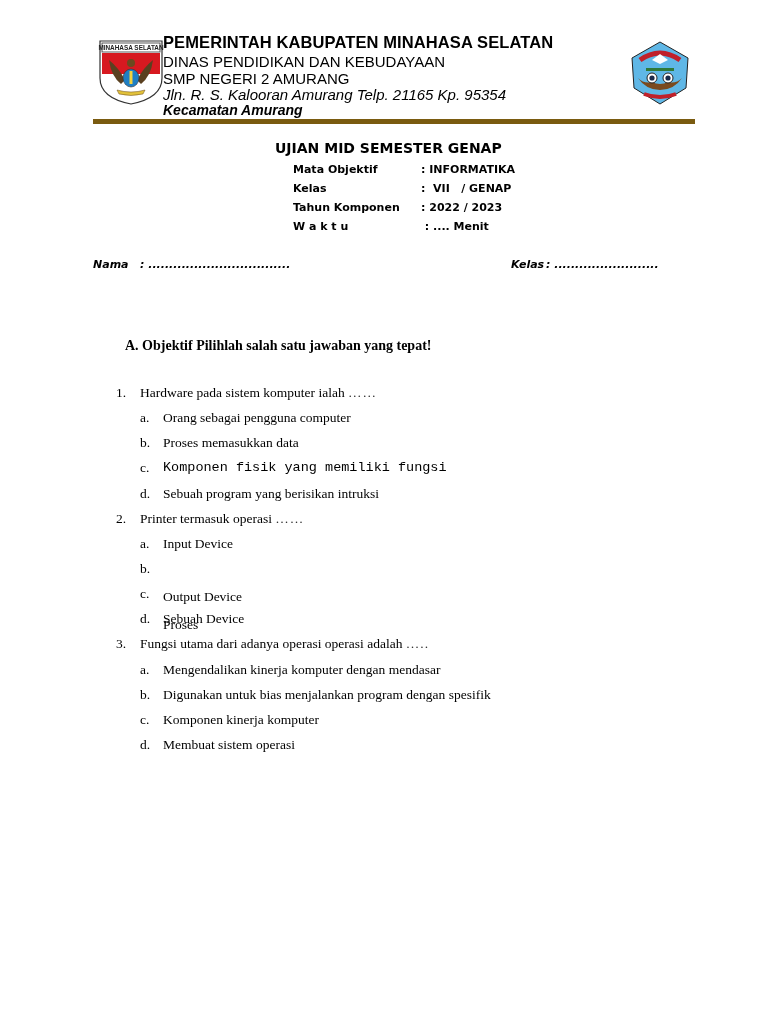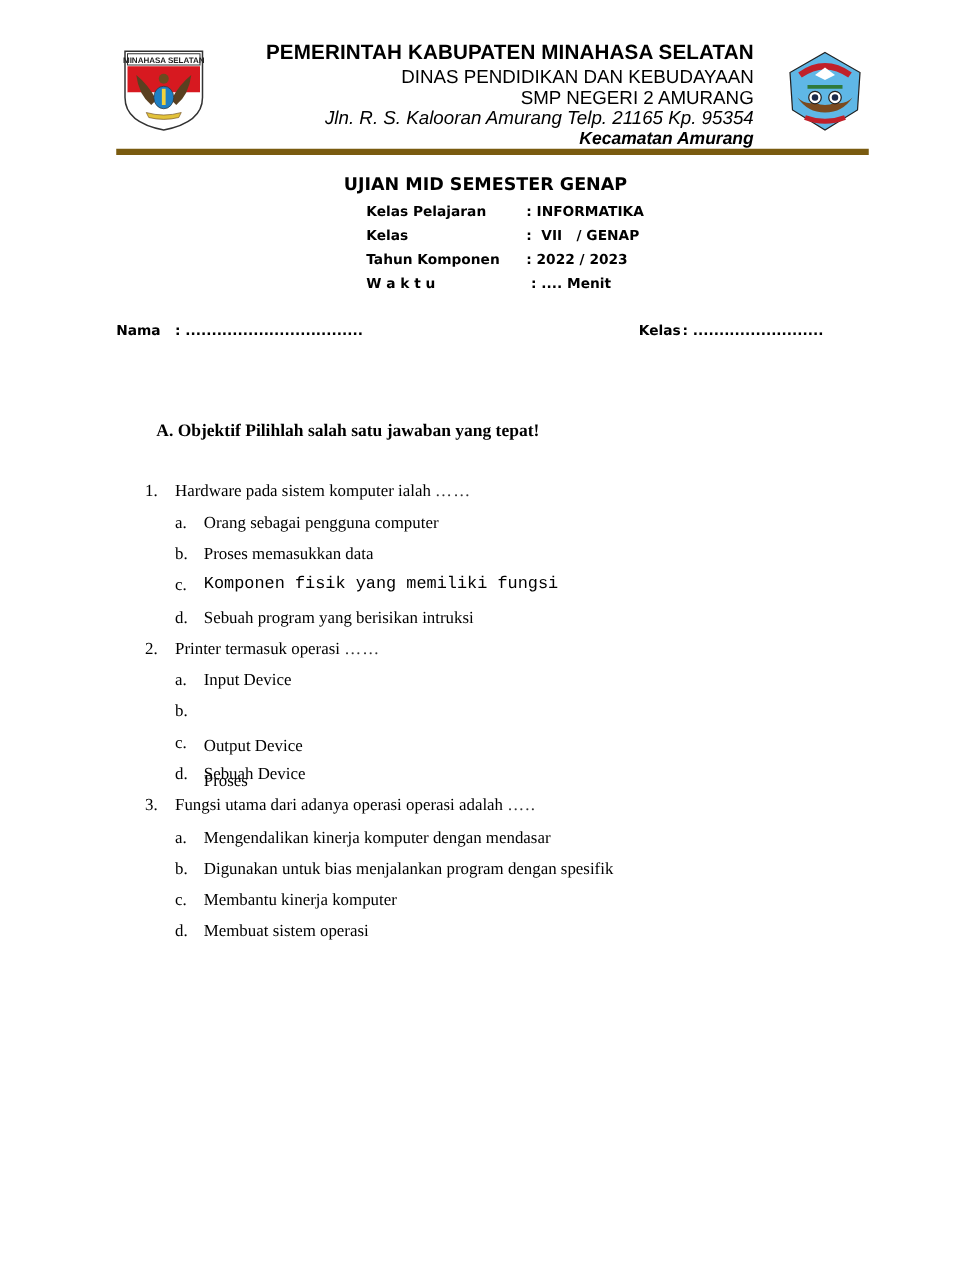--- a/index.html
+++ b/index.html
@@ -1,29 +1,29 @@
 <!DOCTYPE html>
 <html><head>
 <meta charset="utf-8">
 <style>
   html, body { margin: 0; padding: 0; background: #ffffff; }
   body { width: 768px; height: 1024px; position: relative; overflow: hidden; color: #000; }
   .abs { position: absolute; }
-  .hdr { font-family: "Liberation Sans", sans-serif; text-align: right; width: 440px; left: 163px; }
+  .hdr { font-family: "Liberation Sans", sans-serif; text-align: left; width: 440px; left: 163px; }
   .h1 { top: 33px; font-size: 16.5px; font-weight: bold; letter-spacing: 0.1px; }
   .h2 { top: 53px; font-size: 15px; }
   .h3 { top: 70px; font-size: 15px; }
   .h4 { top: 86px; font-size: 15px; font-style: italic; }
   .h5 { top: 102px; font-size: 14px; font-weight: bold; font-style: italic; }
   .rule { left: 93px; top: 119px; width: 602px; height: 5px; background: #7a5b10; }
   .title { font-family: "DejaVu Sans", sans-serif; font-weight: bold; font-size: 14px; left: 275px; top: 140px; }
   .meta { font-family: "DejaVu Sans", sans-serif; font-weight: bold; font-size: 11px; }
   .meta-label { left: 293px; }
   .meta-value { left: 421px; }
-  .namarow { font-family: "DejaVu Sans", sans-serif; font-weight: bold; font-size: 11px; top: 258px; }
+  .namarow { font-family: "DejaVu Sans", sans-serif; font-weight: bold; font-size: 11px; top: 258px; font-style: italic; }
   .serif { font-family: "Liberation Serif", serif; font-size: 13.5px; }
   .section { left: 125px; top: 338px; font-weight: bold; font-size: 14px; }
   .qnum { left: 116px; }
   .qtext { left: 140px; }
   .optl { left: 140px; }
   .optt { left: 163px; }
   .dots { letter-spacing: 1px; color: #333; }
   .logo { position: absolute; }
 </style>
 </head>
@@ -62,21 +62,21 @@
 
 <div class="abs hdr h1">PEMERINTAH KABUPATEN MINAHASA SELATAN</div>
 <div class="abs hdr h2">DINAS PENDIDIKAN DAN KEBUDAYAAN</div>
 <div class="abs hdr h3">SMP NEGERI 2 AMURANG</div>
 <div class="abs hdr h4">Jln. R. S. Kalooran Amurang Telp. 21165 Kp. 95354</div>
 <div class="abs hdr h5">Kecamatan Amurang</div>
 <div class="abs rule"></div>
 
 <div class="abs title">UJIAN MID SEMESTER GENAP</div>
 
-<div class="abs meta meta-label" style="top:163px;">Kelas Pelajaran</div>
+<div class="abs meta meta-label" style="top:163px;">Mata Objektif</div>
 <div class="abs meta meta-value" style="top:163px;">:  INFORMATIKA</div>
 <div class="abs meta meta-label" style="top:182px;">Kelas</div>
 <div class="abs meta meta-value" style="top:182px; white-space:pre;">:  VII   / GENAP</div>
 <div class="abs meta meta-label" style="top:201px;">Tahun Komponen</div>
 <div class="abs meta meta-value" style="top:201px;">:  2022 / 2023</div>
 <div class="abs meta meta-label" style="top:220px;">W a k t u</div>
 <div class="abs meta meta-value" style="top:220px; white-space:pre;"> : .... Menit</div>
 
 <div class="abs namarow" style="left:93px;">Nama</div>
 <div class="abs namarow" style="left:140px;">: ..................................</div>
@@ -107,15 +107,15 @@
 <div class="abs serif optl" style="top:611px;">d.</div>
 <div class="abs serif optt" style="top:611px;">Sebuah Device</div>
 
 <div class="abs serif qnum" style="top:636px;">3.</div>
 <div class="abs serif qtext" style="top:636px;"><span>Fungsi utama dari adanya operasi operasi adalah</span> <span class="dots">…..</span></div>
 <div class="abs serif optl" style="top:662px;">a.</div>
 <div class="abs serif optt" style="top:662px;">Mengendalikan kinerja komputer dengan mendasar</div>
 <div class="abs serif optl" style="top:687px;">b.</div>
 <div class="abs serif optt" style="top:687px;">Digunakan untuk bias menjalankan program dengan spesifik</div>
 <div class="abs serif optl" style="top:712px;">c.</div>
-<div class="abs serif optt" style="top:712px;">Membantu kinerja komputer</div>
+<div class="abs serif optt" style="top:712px;">Komponen kinerja komputer</div>
 <div class="abs serif optl" style="top:737px;">d.</div>
 <div class="abs serif optt" style="top:737px;">Membuat sistem operasi</div>
 
 </body></html>

